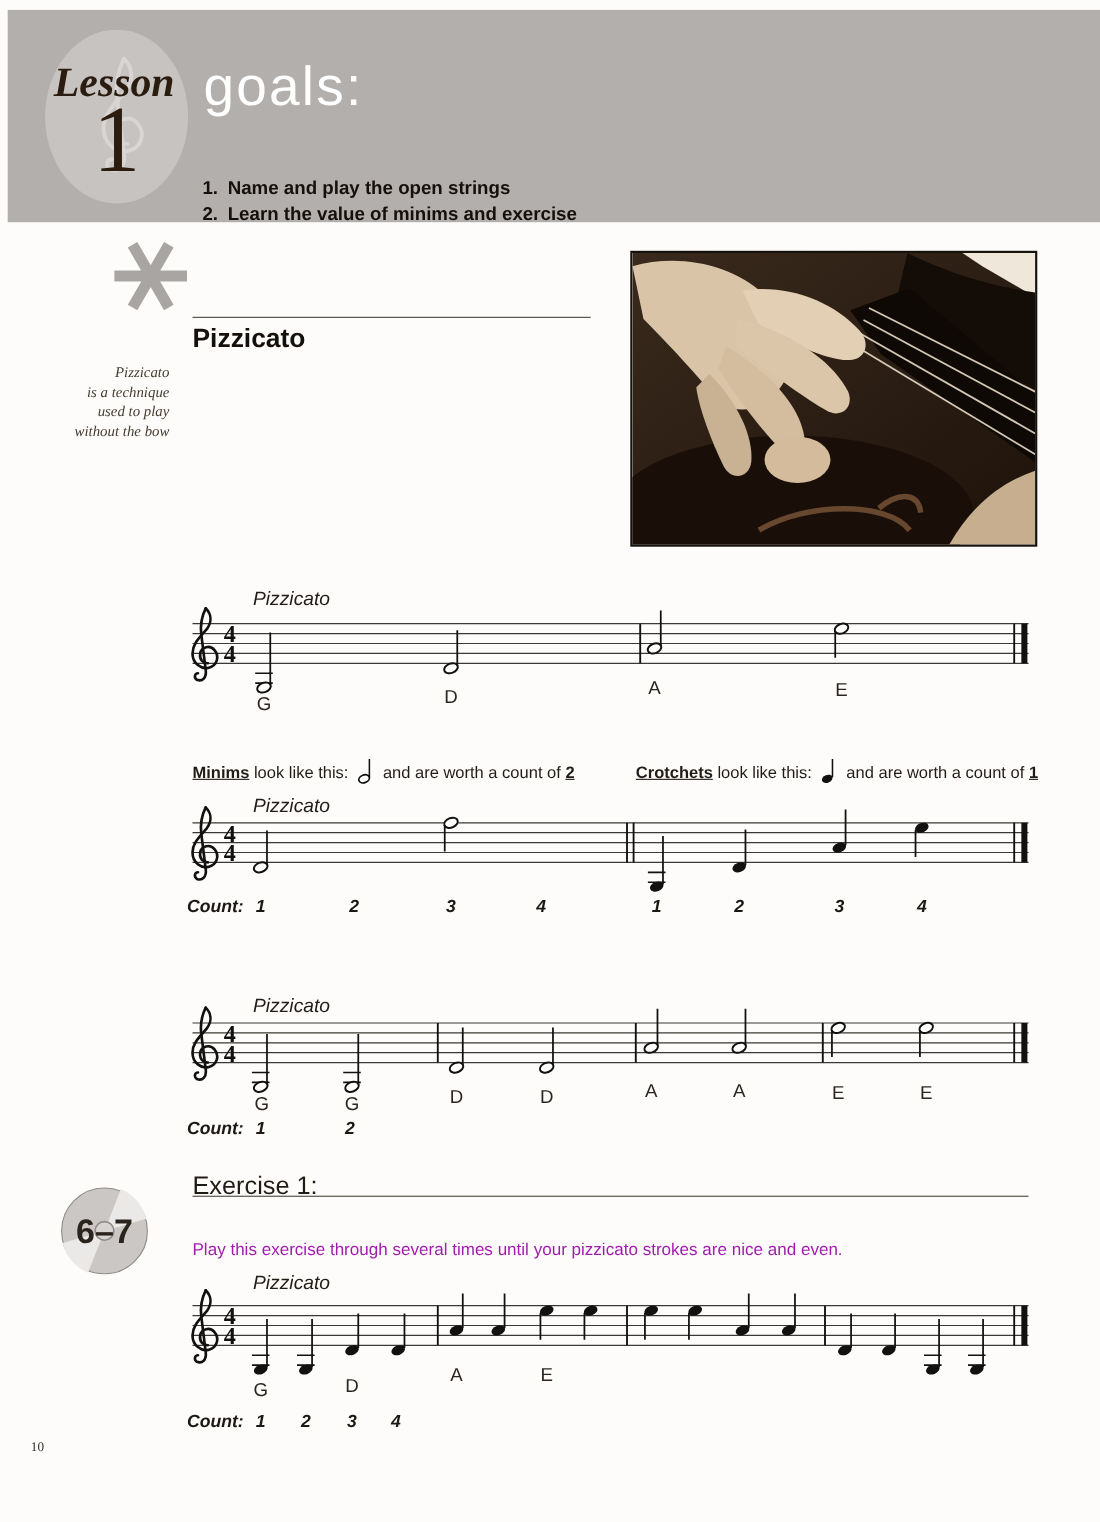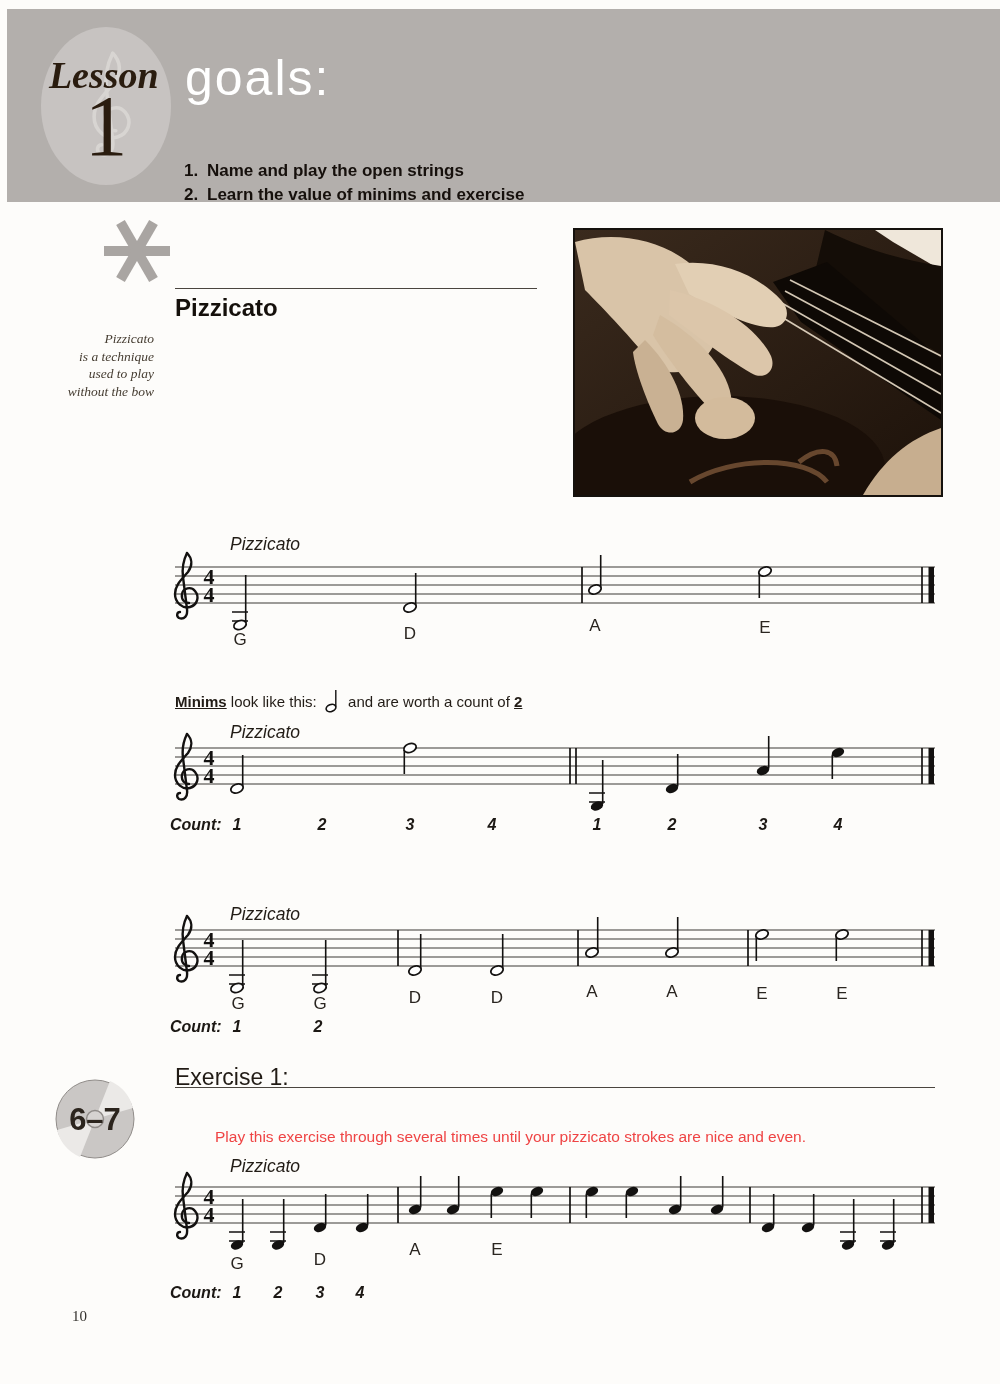--- a/index.html
+++ b/index.html
@@ -59,23 +59,23 @@
         font-style:italic;color:#1c1814;}
   
   .defline{position:absolute;top:688px;font-size:15px;color:#221c16;white-space:nowrap;}
   .def-min{left:175px;}
   .def-cro{left:578px;}
   .defline b{font-weight:bold;text-decoration:underline;}
   .glyph{vertical-align:-6px;margin:0 4px;}
   
   .cd{position:absolute;left:54px;top:1078px;}
   .h-ex{position:absolute;left:175px;top:1064px;font-size:23px;color:#211b15;}
-  .ex-text{position:absolute;left:175px;top:1128px;font-size:15.5px;color:#ef4444;margin-left:40px;}
+  .ex-text{position:absolute;left:175px;top:1128px;font-size:15.5px;color:#a21caf;}
   .page-num{position:absolute;left:28px;top:1308px;font-family:"Liberation Serif",serif;
-        font-size:15px;color:#33302c;margin-left:44px;}
+        font-size:12px;color:#33302c;}
   .hidden-defs{position:absolute;width:0;height:0;overflow:hidden;}
 </style>
 </head>
 <body>
 
 <svg class="hidden-defs" aria-hidden="true">
   <defs>
     <g id="clef">
       <path class="clefpath" d="M14 -14 C19 -9 20 -2 15 5 C7 14 2 19 2 27 C2 36 10 42 17 40 C24 38 27 30 22 24 C18 19 10 21 9 27 C8 33 12 36 16 36"></path>
       <path class="clefpath" d="M14 -14 C10 -6 9 2 10 10 L14 42 C15 49 11 53 6 51 C3 49 4 45 7 45"></path>
@@ -195,20 +195,26 @@
   <span class="note-label" style="left:410px;top:624px">D</span>
   <span class="note-label" style="left:595px;top:616px">A</span>
   <span class="note-label" style="left:765px;top:618px">E</span>
 
   <div class="defline def-min">
     <b>Minims</b><span> look like this: </span><svg class="glyph" width="15" height="25" viewBox="0 0 15 25">
         <ellipse cx="6" cy="20" rx="5" ry="3.5" transform="rotate(-21 6 20)" fill="#fff" stroke="#131110" stroke-width="1.6"></ellipse>
         <line x1="10.8" y1="18.5" x2="10.8" y2="2" stroke="#131110" stroke-width="1.4"></line>
       </svg><span> and are worth a count of </span><b>2</b>
   </div>
+  <div class="defline def-cro">
+    <b>Crotchets</b><span> look like this: </span><svg class="glyph" width="15" height="25" viewBox="0 0 15 25">
+        <ellipse cx="6" cy="20" rx="5" ry="3.5" transform="rotate(-21 6 20)" fill="#131110"></ellipse>
+        <line x1="10.8" y1="18.5" x2="10.8" y2="2" stroke="#131110" stroke-width="1.4"></line>
+      </svg><span> and are worth a count of </span><b>1</b>
+  </div>
 
   <span class="tempo" style="left:230px;top:722px">Pizzicato</span>
   <svg class="staff" style="top:715px" width="780" height="130">
     <path class="sl" d="M10 33H770 M10 42H770 M10 51H770 M10 60H770 M10 69H770"></path>
     <use href="#clef" x="8" y="33"></use>
     <text class="ts" x="44" y="50">4</text>
     <text class="ts" x="44" y="68">4</text>
     <g>
       <use href="#nhO" x="72" y="73.5"></use>
         <line class="st" x1="77.7" y1="71.5" x2="77.7" y2="40"></line>

